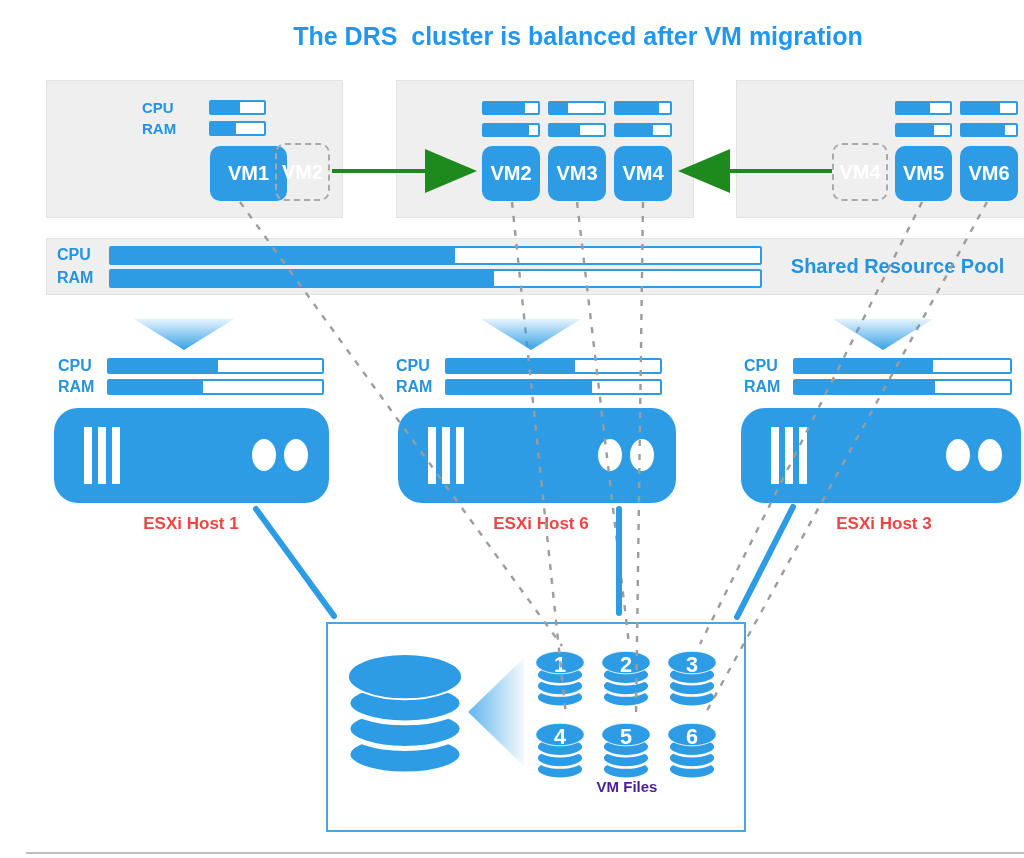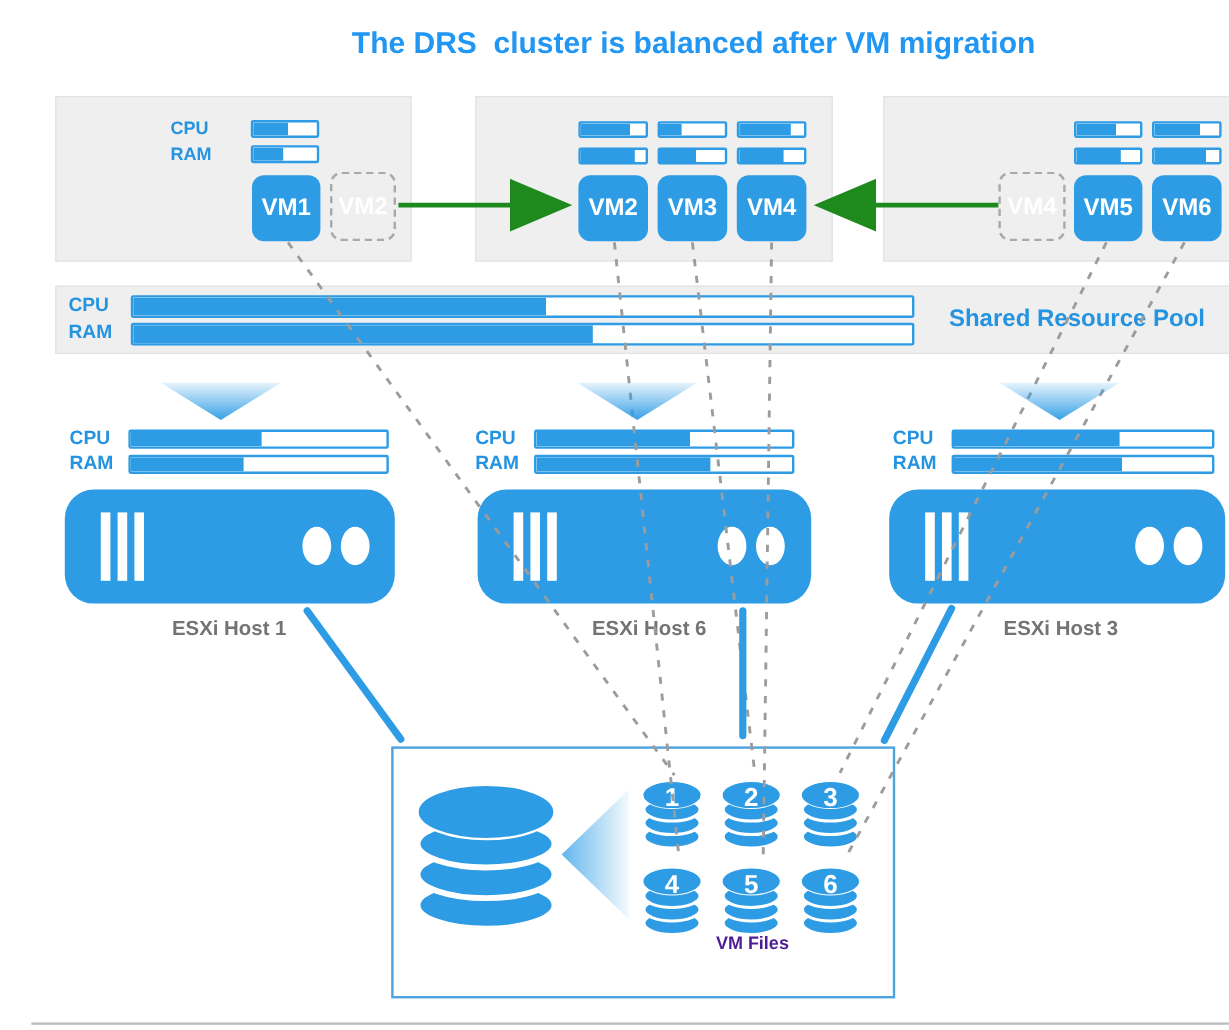--- a/index.html
+++ b/index.html
@@ -13,21 +13,21 @@
   .lbl.big{font-size:16px;line-height:18px;}
   .bar{position:absolute;background:#fff;border:2px solid #2d9ce5;box-sizing:border-box;border-radius:2px;overflow:hidden;}
   .bar .fill{height:100%;background:#2d9ce5;}
   .vm{position:absolute;background:#2d9ce5;border-radius:10px;color:#fff;font-size:20px;
       display:flex;align-items:center;justify-content:center;box-sizing:border-box;}
   .vm.ghost{background:transparent;border:2px dashed #a9a9a9;}
   .pool-title{position:absolute;color:#2493e0;font-size:20px;text-align:center;}
   .host{position:absolute;background:#2d9ce5;border-radius:24px;}
   .stripe{position:absolute;width:8px;height:57px;background:#fff;top:19px;}
   .oval{position:absolute;width:24px;height:32px;background:#fff;border-radius:50%;top:31px;}
-  .host-label{position:absolute;color:#737373;font-size:17px;text-align:center;}
+  .host-label{position:absolute;color:#ef4444;font-size:17px;text-align:center;}
   .storage{position:absolute;left:300px;top:622px;width:420px;height:210px;
            border:2px solid #4da3e0;background:#fff;box-sizing:border-box;}
   .storage-label{position:absolute;color:#4c1d95;text-align:center;}
   .disk{position:absolute;width:52px;height:62px;}
   .overlay{position:absolute;left:0;top:0;width:1024px;height:858px;z-index:60;pointer-events:none;}
   .divider{position:absolute;left:0;top:852px;width:1024px;height:2px;background:#bdbdbd;}
 </style>
 </head>
 <body>
 
@@ -37,21 +37,21 @@
 
   <div class="panel" style="left:20px;top:80px;width:297px;height:138px;">
     <div class="lbl" style="left:95px;top:19px;width:60px;">CPU</div>
     <div class="bar" style="left:162px;top:19px;width:57px;height:15px;">
       <div class="fill" style="width: 54%;"></div>
     </div>
     <div class="lbl" style="left:95px;top:40px;width:60px;">RAM</div>
     <div class="bar" style="left:162px;top:40px;width:57px;height:15px;">
       <div class="fill" style="width: 47%;"></div>
     </div>
-    <div class="vm" style="left:163px;top:65px;width:57px;height:55px;">
+    <div class="vm" style="left:163px;top:65px;width:77px;height:55px;">
       <span>VM1</span>
     </div>
     <div class="vm ghost" style="left:228px;top:62px;width:55px;height:58px;">
       <span>VM2</span>
     </div>
   </div>
 
   <div class="panel" style="left:370px;top:80px;width:298px;height:138px;">
 
     <div class="bar" style="left:85px;top:20px;width:58px;height:14px;">

